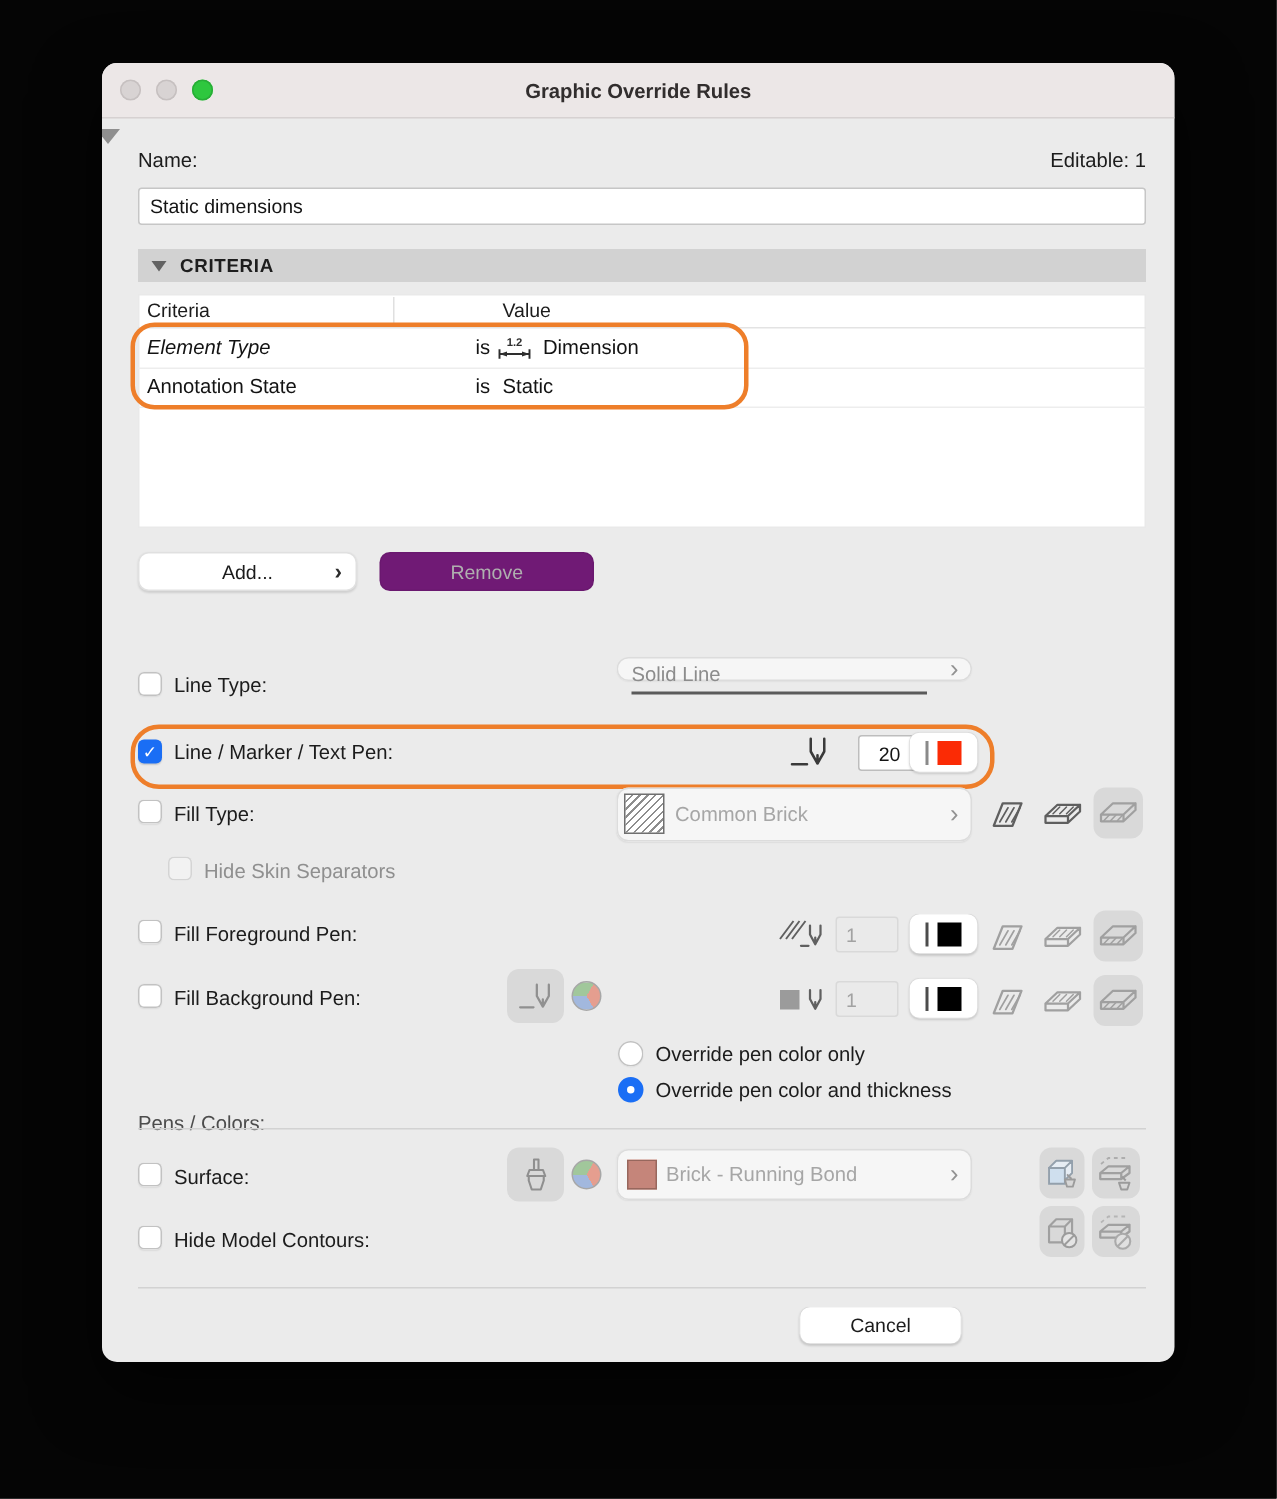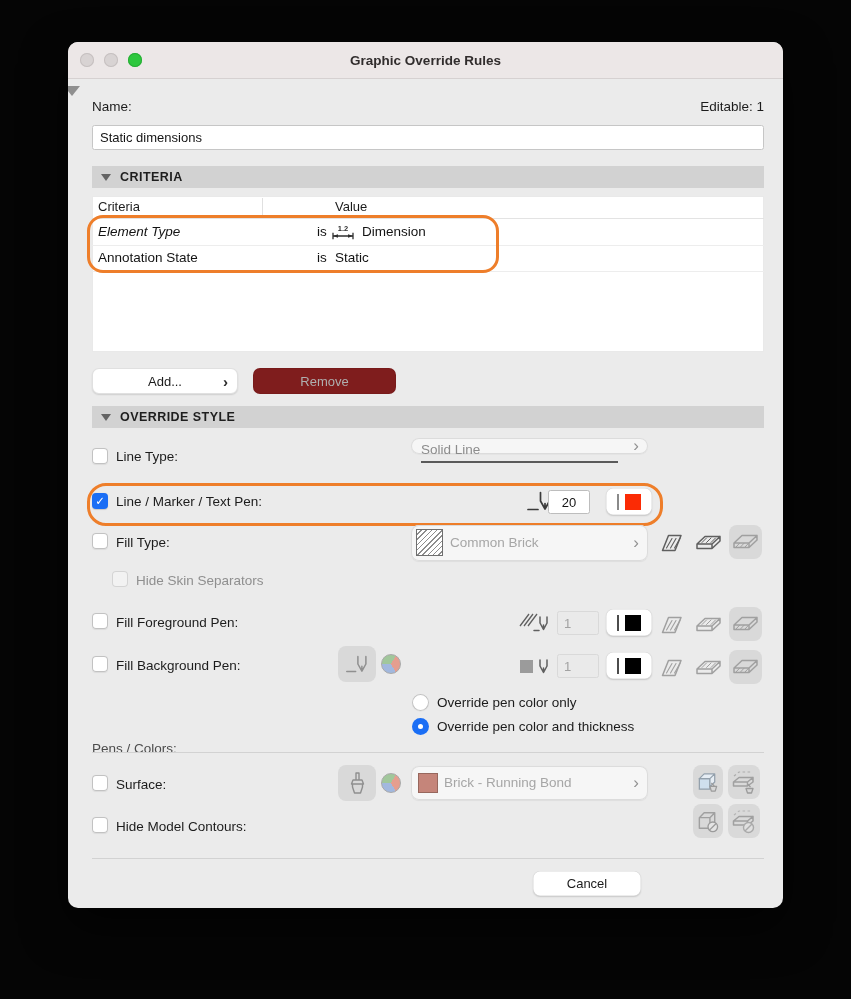--- a/index.html
+++ b/index.html
@@ -111,47 +111,43 @@
         <div class="tc" style="left:243px;">Static</div>
       </div>
     </div>
     <div class="hl" style="left:19px;top:173px;width:406px;height:52px;"></div>
 
     <div class="btn" style="left:24px;top:326px;width:146px;height:26px;background:#fff;color:#1b1b1b;
          box-shadow:inset 0 0 0 1px rgba(0,0,0,.12),0 1px 1.5px rgba(0,0,0,.12);">
       <span>Add...</span>
       <span style="position:absolute;right:10px;font-weight:bold;font-size:15px;color:#2b2b2b;">›</span>
     </div>
-    <div class="btn" style="left:185px;top:326px;width:143px;height:26px;background:#7f1d1d;color:#afafaf;
+    <div class="btn" style="left:185px;top:326px;width:143px;height:26px;background:#701a75;color:#afafaf;
          box-shadow:inset 0 0 0 1px rgba(0,0,0,.05);">
       <span>Remove</span>
     </div>
 
-    <div class="bar" style="top:364px;">
-      <div class="tri"></div>
-      <div class="bartext">OVERRIDE STYLE</div>
-    </div>
 
     <div class="cb" style="left:24px;top:406px;"></div>
     <div class="lbl" style="left:48px;top:407px;">Line Type:</div>
     <div class="dd" style="left:343px;top:396px;width:237px;height:16px;">
       <div class="ddtext" style="position:absolute;left:10px;top:4px;color:#8c8c8c;">Solid Line</div>
       <div style="position:absolute;left:10px;right:30px;top:23px;height:1.6px;background:#5a5a5a;"></div>
       <div class="chev2">›</div>
     </div>
 
     <div class="hl" style="left:19px;top:441px;width:570px;height:37px;border-radius:19px;"></div>
     <div class="cb checked" style="left:24px;top:451px;">
       <span>✓</span>
     </div>
     <div class="lbl" style="left:48px;top:452px;">Line / Marker / Text Pen:</div>
     <svg style="position:absolute;left:458px;top:448px;" width="27" height="22" viewBox="0 0 27 22">
       <path d="M2 19.5 H12 M14.5 2.5 V11 L19 19 L23.5 11 V2.5 M19 19 V13.5" stroke="#3a3a3a" stroke-width="1.7" fill="none" stroke-linecap="round" stroke-linejoin="round"></path>
     </svg>
-    <input class="input" style="left: 480px; top: 448px; width: 42px; height: 24px;" value="20">
+    <input class="input" style="left: 504px; top: 448px; width: 42px; height: 24px;" value="20">
     <div class="colorbtn" style="left:538px;top:446px;width:46px;height:27px;">
       <div class="vbar"></div>
       <div class="swatch" style="background:#fb2b05;"></div>
     </div>
 
     <div class="cb" style="left:24px;top:491px;"></div>
     <div class="lbl" style="left:48px;top:493px;">Fill Type:</div>
     <div class="dd" style="left:343px;top:483px;width:237px;height:36px;">
       <div class="hatch" style="position:absolute;left:5px;top:4px;width:27px;height:27px;border:1.5px solid #6f6f6f;box-sizing:border-box;"></div>
       <div class="ddtext" style="position:absolute;left:39px;top:10px;">Common Brick</div>

